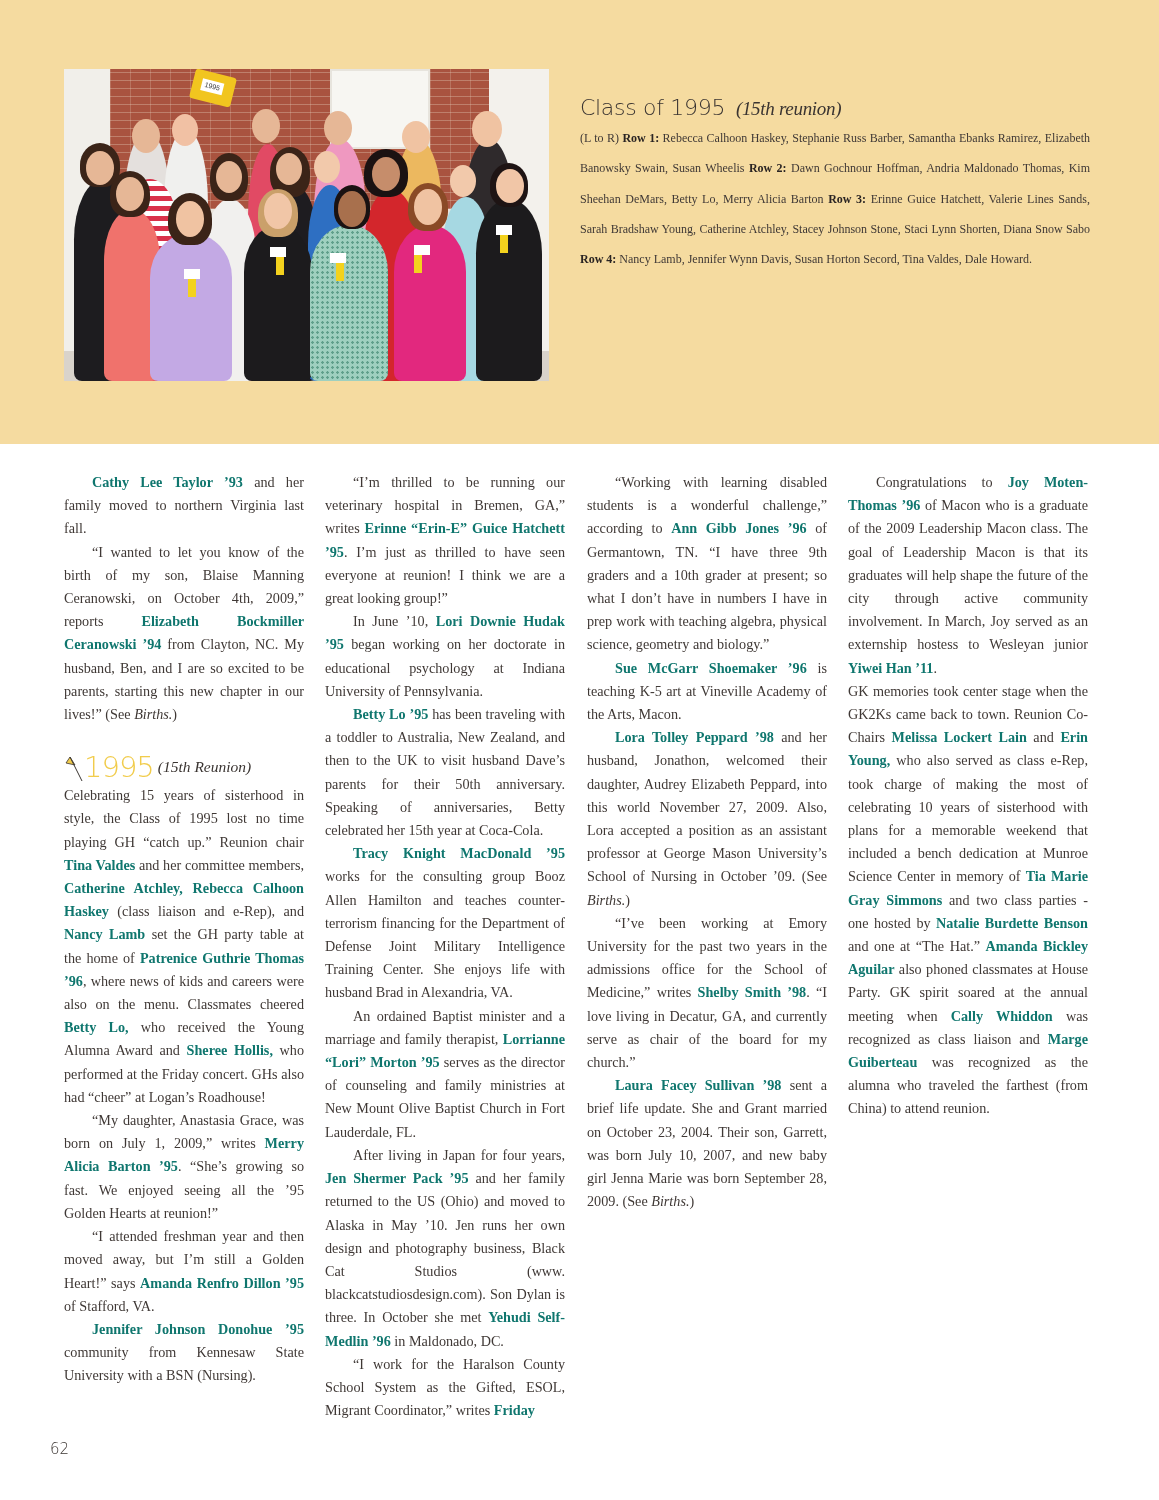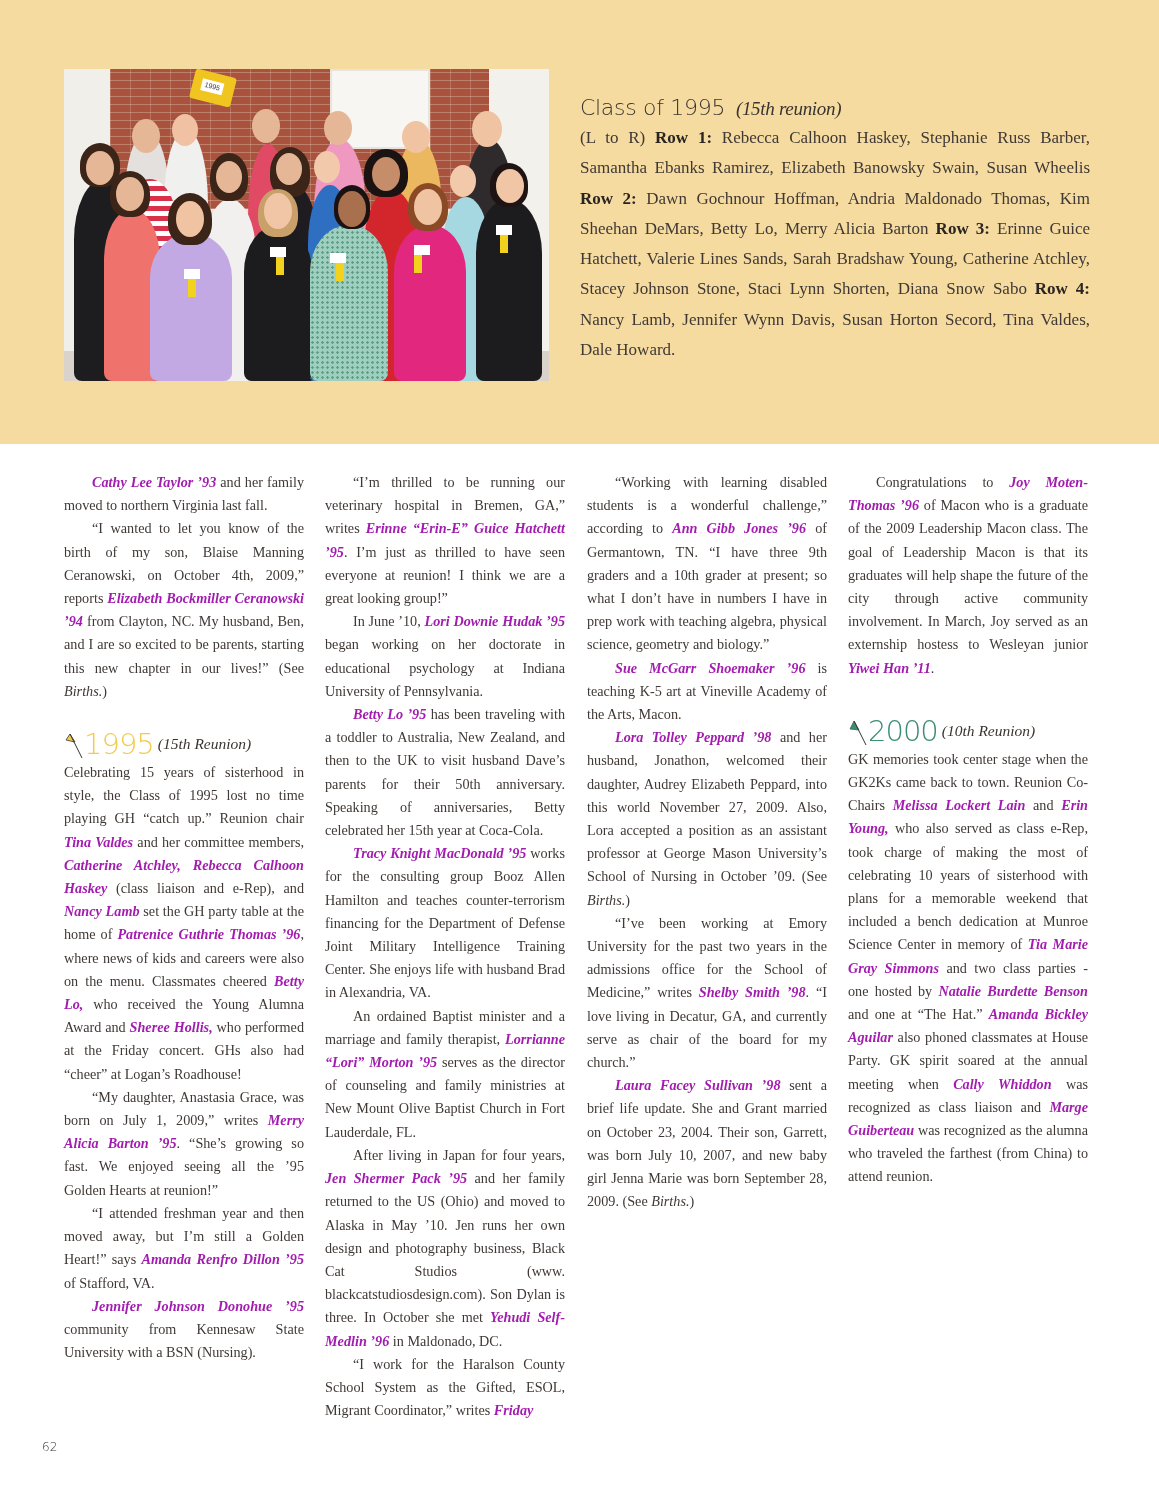--- a/index.html
+++ b/index.html
@@ -22,40 +22,40 @@
   .photo .ground { position: absolute; left: 0; bottom: 0; width: 485px; height: 30px; background: #d9d3cb; }
   .person { position: absolute; border-radius: 50% 50% 8px 8px / 30% 30% 8px 8px; }
   .head { position: absolute; border-radius: 50%; background: #e6b796; }
   .hair { position: absolute; border-radius: 50% 50% 40% 40%; background: #3b2418; }
   .badge-ribbon { position: absolute; width: 8px; height: 18px; background: #f3d21e; }
   .badge-tag { position: absolute; width: 16px; height: 10px; background: #fff; }
 
   .caption { position: absolute; left: 580px; top: 92px; width: 510px; }
   .caption .title { font-family: "DejaVu Sans", sans-serif; font-weight: 300; font-size: 22px; color: #3a3431; letter-spacing: -0.3px; line-height: 32px; }
   .caption .title .sub { font-family: "Liberation Serif", serif; font-style: italic; font-size: 19px; margin-left: 4px; }
-  .caption .body { font-size: 17px; line-height: 30.3px; text-align: justify; color: #3f3835; margin-top: -2px; font-family: Liberation Serif, serif; }
+  .caption .body { font-size: 12px; line-height: 30.3px; text-align: justify; color: #3f3835; margin-top: -2px; font-family: Liberation Serif, serif; }
   .caption .body b { color: #2a2422; }
 
   .col { position: absolute; top: 471px; width: 240px; font-size: 14.2px; line-height: 23.2px; text-align: justify; color: #3f3835; }
   .col p { text-indent: 28px; }
   .col p.noindent { text-indent: 0; }
-  .col b { color: #a21caf; font-style: italic; }
+  .col b { color: #0f766e; }
   .col1 { left: 64px; }
   .col2 { left: 325px; }
   .col3 { left: 587px; }
   .col4 { left: 848px; }
 
   .section-head { position: relative; height: 34px; margin-top: 24px; margin-bottom: 0px; text-indent: 0 !important; white-space: nowrap; }
   .section-head .flag-icon { display: inline-block; width: 20px; height: 28px; vertical-align: bottom; position: relative; top: -1px; }
   .section-head .year { font-family: "DejaVu Sans", sans-serif; font-weight: 200; font-size: 29px; letter-spacing: -1px; line-height: 34px; vertical-align: bottom; }
   .section-head .reunion { font-style: italic; font-size: 15.5px; margin-left: 4px; line-height: 34px; vertical-align: bottom; color: #3a3431; }
   .y1995 { color: #f1cc4c; }
   .y2000 { color: #3d8c76; }
 
-  .page-number { position: absolute; left: 42px; top: 1440px; font-family: "DejaVu Sans", sans-serif; font-weight: 300; font-size: 12px; color: #3a3431; }
+  .page-number { position: absolute; left: 50px; top: 1440px; font-family: "DejaVu Sans", sans-serif; font-weight: 300; font-size: 15px; color: #3a3431; }
 </style>
 </head>
 <body>
 
 <div class="banner"></div>
 
 <div class="photo">
   <div class="bricks"></div>
   <div class="wall-left"></div>
   <div class="wall-right"></div>
@@ -165,22 +165,16 @@
 <div class="col col3">
   <p><span>“Working with learning disabled students is a wonderful challenge,” according to </span><b>Ann Gibb Jones ’96</b><span> of Germantown, TN. “I have three 9th graders and a 10th grader at present; so what I don’t have in numbers I have in prep work with teaching algebra, physical science, geometry and biology.”</span></p>
   <p><b>Sue McGarr Shoemaker ’96</b><span> is teaching K-5 art at Vineville Academy of the Arts, Macon.</span></p>
   <p><b>Lora Tolley Peppard ’98</b><span> and her husband, Jonathon, welcomed their daughter, Audrey Elizabeth Peppard, into this world November 27,  2009. Also, Lora accepted a position as an assistant professor at George Mason University’s School of Nursing in October ’09. (See </span><i>Births.</i><span>)</span></p>
   <p><span>“I’ve been working at Emory University for the past two years in the admissions office for the School of Medicine,” writes </span><b>Shelby Smith ’98</b><span>. “I love living in Decatur, GA, and currently serve as chair of the board for my church.”</span></p>
   <p><b>Laura Facey Sullivan ’98</b><span> sent a brief life update. She and Grant married on October 23, 2004. Their son, Garrett, was born July 10, 2007, and new baby girl Jenna Marie was born September 28, 2009. (See </span><i>Births.</i><span>)</span></p>
 </div>
 
 <div class="col col4">
   <p><span>Congratulations to </span><b>Joy Moten-Thomas ’96</b><span> of Macon who is a graduate of the 2009 Leadership Macon class. The goal of Leadership Macon is that its graduates will help shape the future of the city through active community involvement. In March, Joy served as an externship hostess to Wesleyan junior </span><b>Yiwei Han ’11</b><span>.</span></p>
-  <div class="section-head" style="margin-top:34px;">
-    <svg class="flag-icon" viewBox="0 0 20 28">
-        <polygon points="2,10 6,2 11,11" fill="#3d8c76" stroke="#2f6b5a" stroke-width="0.8"></polygon>
-        <line x1="6" y1="2" x2="18" y2="26" stroke="#3a3431" stroke-width="1"></line>
-      </svg><span class="year y2000">2000</span><span class="reunion">(10th Reunion)</span>
-  </div>
   <p class="noindent"><span>GK memories took center stage when the GK2Ks came back to town. Reunion Co-Chairs </span><b>Melissa Lockert Lain</b><span> and </span><b>Erin Young,</b><span> who also served as class e-Rep, took charge of making the most of celebrating 10 years of sisterhood with plans for a memorable weekend that included a bench dedication at Munroe Science Center in memory of </span><b>Tia Marie Gray Simmons</b><span> and two class parties - one hosted by </span><b>Natalie Burdette Benson</b><span> and one at “The Hat.” </span><b>Amanda Bickley Aguilar</b><span> also phoned classmates at House Party. GK spirit soared at the annual meeting when </span><b>Cally Whiddon</b><span> was recognized as class liaison and </span><b>Marge Guiberteau</b><span> was recognized as the alumna who traveled the farthest (from China) to attend reunion.</span></p>
 </div>
 
 <div class="page-number">62</div>
 
 </body></html>

